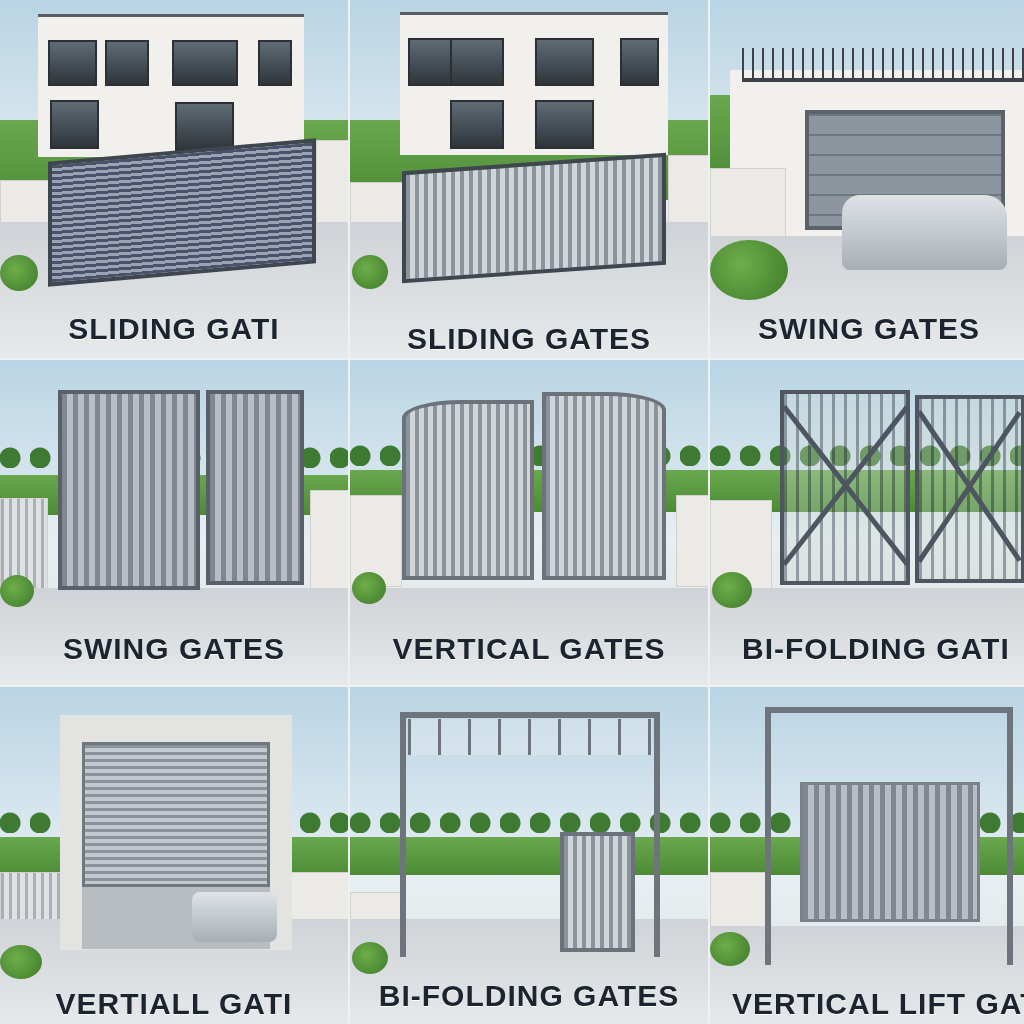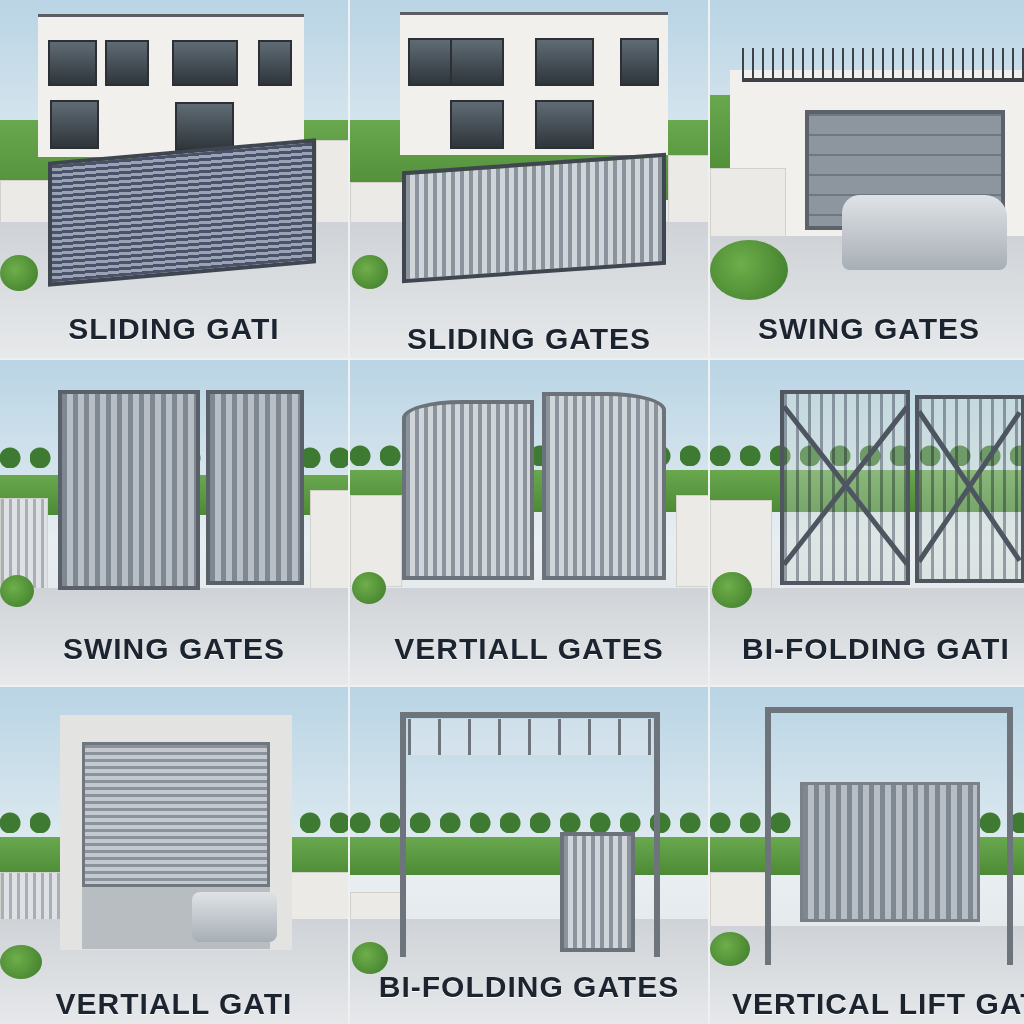--- a/index.html
+++ b/index.html
@@ -90,21 +90,21 @@
 
   <div class="tile">
     <div class="grass" style="top:110px;height:42px;"></div>
     <div class="trees" style="top:78px;"></div>
     <div class="wall" style="left:0;top:135px;width:50px;height:90px;"></div>
     <div class="wall" style="left:326px;top:135px;width:32px;height:90px;"></div>
     <div class="drive" style="height:30%;"></div>
     <div class="gate slats-v" style="left:52px;top:40px;width:132px;height:180px;border-color:#6b7279;border-radius:60px 0 0 0/18px 0 0 0;"></div>
     <div class="gate slats-v" style="left:192px;top:32px;width:124px;height:188px;border-color:#6b7279;border-radius:0 60px 0 0/0 18px 0 0;"></div>
     <div class="bush" style="left:2px;top:212px;width:34px;height:32px;"></div>
-    <div class="label" style="top:272px;">VERTIALL GATES</div>
+    <div class="label" style="top:272px;">VERTICAL GATES</div>
   </div>
 
   <div class="tile">
     <div class="grass" style="top:110px;height:42px;"></div>
     <div class="trees" style="top:78px;"></div>
     <div class="wall" style="left:0;top:140px;width:60px;height:90px;"></div>
     <div class="drive" style="height:30%;"></div>
     <div class="gate" style="left:70px;top:30px;width:130px;height:195px;border-color:#4f5660;background:repeating-linear-gradient(90deg,rgba(80,88,98,.55) 0 3px,rgba(200,215,205,.35) 3px 12px);">
       <div class="diag" style="left:0;top:10px;width:200px;transform:rotate(52deg);"></div>
       <div class="diag" style="left:0;top:168px;width:200px;transform:rotate(-52deg);"></div>
@@ -133,21 +133,21 @@
 
   <div class="tile">
     <div class="grass" style="top:150px;height:38px;"></div>
     <div class="trees" style="top:118px;"></div>
     <div class="wall" style="left:0;top:205px;width:50px;height:70px;"></div>
     <div class="drive" style="height:32%;"></div>
     <div class="frame" style="left:50px;top:25px;width:260px;height:245px;border-bottom:none;"></div>
     <div style="position:absolute;left:58px;top:32px;width:244px;height:36px;background:repeating-linear-gradient(90deg,#6d747c 0 3px,rgba(230,235,240,.4) 3px 30px);"></div>
     <div class="gate slats-v" style="left:210px;top:145px;width:75px;height:120px;border-color:#6b7279;"></div>
     <div class="bush" style="left:2px;top:255px;width:36px;height:32px;"></div>
-    <div class="label" style="top:283px;">BI-FOLDING GATES</div>
+    <div class="label" style="top:292px;">BI-FOLDING GATES</div>
   </div>
 
   <div class="tile">
     <div class="grass" style="top:150px;height:38px;"></div>
     <div class="trees" style="top:118px;"></div>
     <div class="wall" style="left:0;top:185px;width:55px;height:75px;"></div>
     <div class="drive" style="height:30%;"></div>
     <div class="frame" style="left:55px;top:20px;width:248px;height:258px;border-bottom:none;"></div>
     <div class="gate slats-v2" style="left:90px;top:95px;width:180px;height:140px;border-color:#7a8189;border-width:3px;"></div>
     <div class="bush" style="left:0;top:245px;width:40px;height:34px;"></div>

